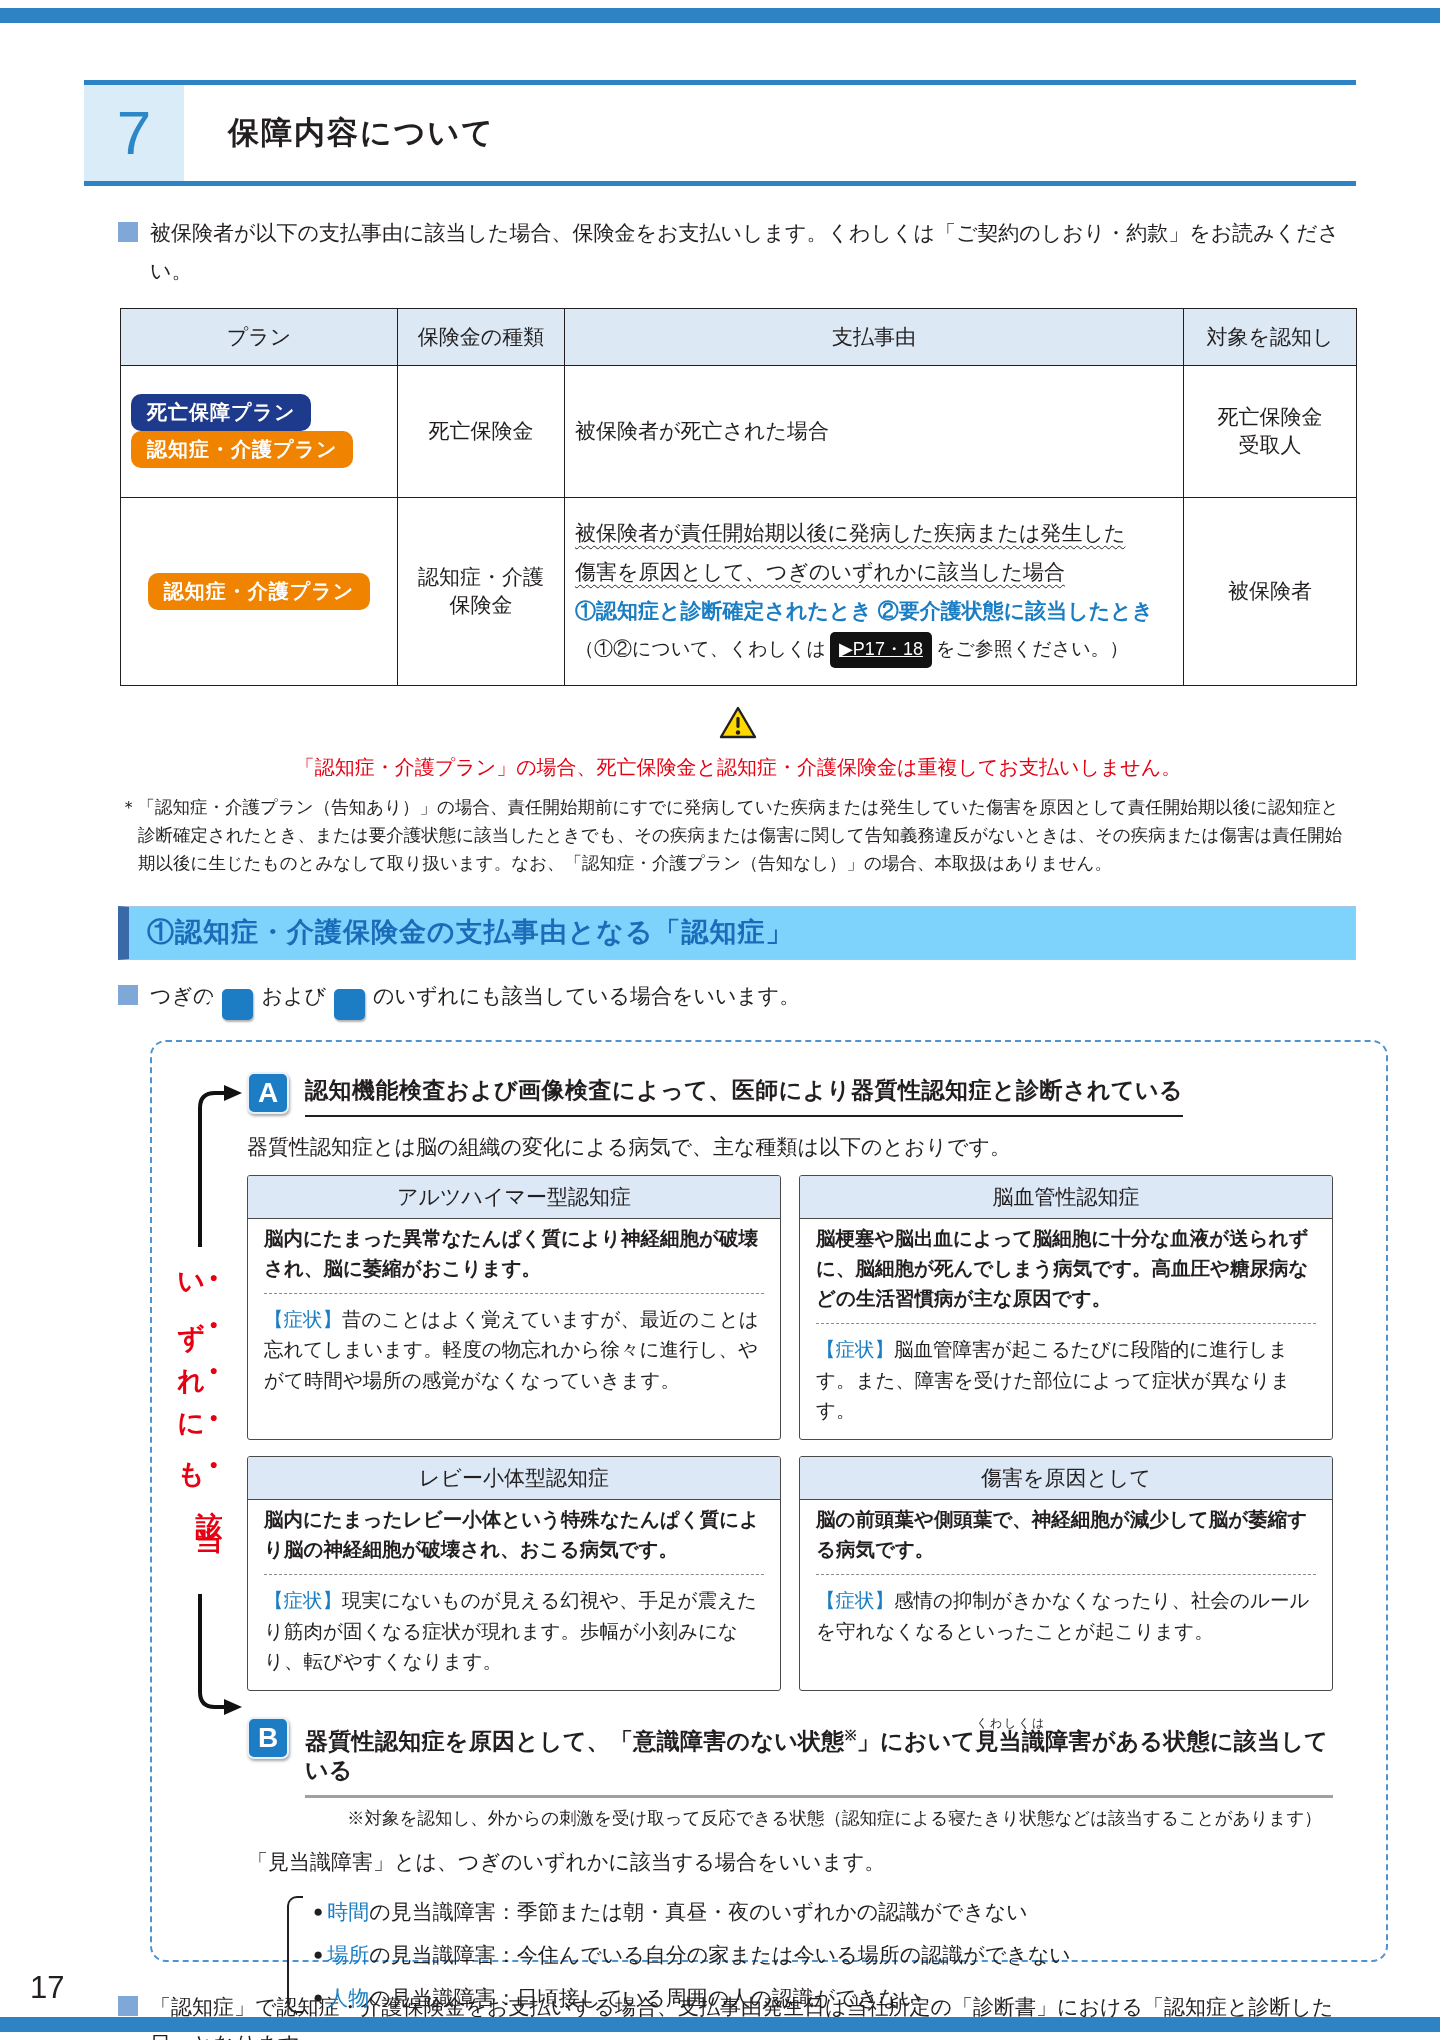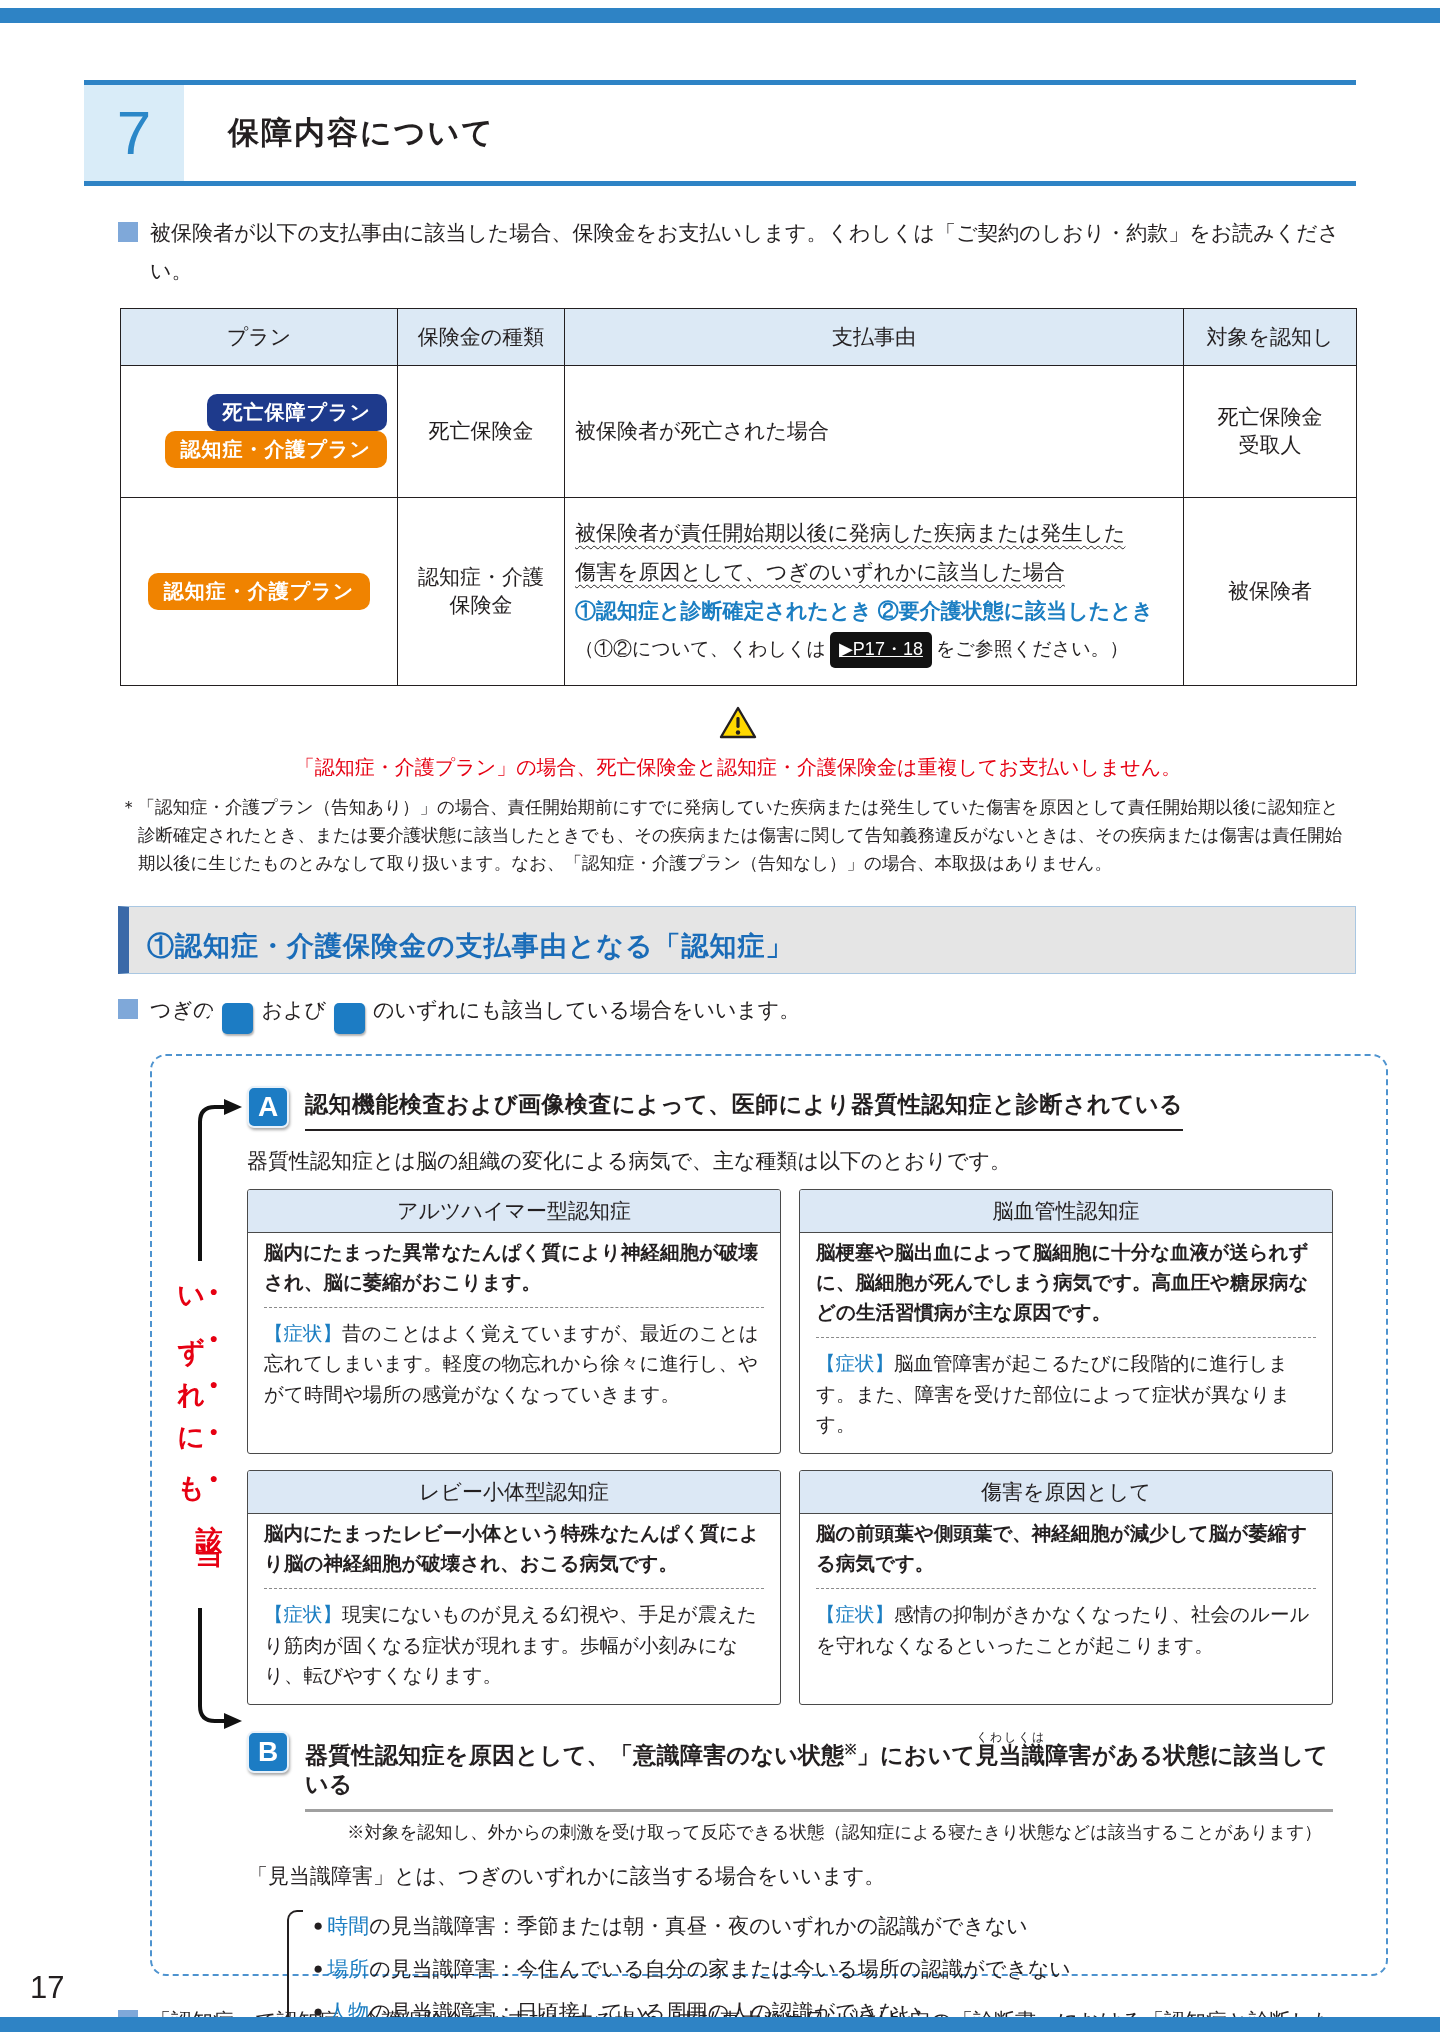--- a/index.html
+++ b/index.html
@@ -26,35 +26,35 @@
   
   table.benefits { border-collapse:collapse; table-layout:fixed; width:1236px; margin:18px 0 0 36px; font-size:21px; }
   table.benefits th, table.benefits td { border:1px solid #231f20; padding:14px 10px; }
   table.benefits thead th { background:#dce9f5; font-weight:normal; height:45px; text-align:center; }
   .col-plan  { width:277px; } .col-type { width:167px; } .col-event { width:619px; } .col-recv { width:173px; }
   td.c { text-align:center; vertical-align:middle; }
   tr.row1 { height:132px; } tr.row2 { height:188px; }
   .badge-plan { display:inline-block; color:#fff; font-weight:bold; font-size:20px; border-radius:10px; padding:5px 16px; letter-spacing:1px; }
   .badge-navy { background:#1e3a8c; }
   .badge-orange { background:#f08300; }
-  .plan-stack { display:flex; flex-direction:column; align-items:flex-end; }
+  .plan-stack { display:flex; flex-direction:column; align-items:flex-start; }
   .event-cell { vertical-align:middle; line-height:1.85; padding:10px 16px; }
   .wavy { text-decoration-line:underline; text-decoration-style:wavy; text-decoration-color:#231f20; text-decoration-thickness:1px; text-underline-offset:5px; }
   .blue-strong { color:#1b7ec2; font-weight:bold; }
   .ref-line { font-size:19px; }
   .ref-badge { display:inline-block; background:#121212; color:#fff; border-radius:5px; padding:1px 9px 2px; font-size:18px; margin:0 4px;text-decoration:underline; }
 
   
   .warning { display:flex; align-items:center; gap:14px; margin:20px 0 0 36px;flex-direction:column; }
   .warn-icon { flex:none; width:38px; height:34px; }
   .warning-text { color:#e60012; font-size:20px; }
   .note { margin:12px 0 0 36px; font-size:17.5px; line-height:1.62; padding-left:18px; text-indent:-18px; }
 
   
-  .sec1 { margin:28px 0 0 34px; background:#e5e5e5; border:1px solid #a9c7e2; border-left:11px solid #3a69a8; color:#1a6cb8; font-size:27px; font-weight:bold; padding:21px 18px 9px; letter-spacing:1px; }
+  .sec1 { margin:28px 0 0 34px; background:#7dd3fc; border:1px solid #a9c7e2; border-left:11px solid #3a69a8; color:#1a6cb8; font-size:27px; font-weight:bold; padding:7px 18px 9px; letter-spacing:1px; }
 
   .ab-line { margin:22px 0 0 34px; font-size:21px; }
   .badge-ab { display:inline-flex; align-items:center; justify-content:center; width:31px; height:31px; background:#1c7cc4; color:#fff; font-weight:bold; font-size:20px; border-radius:5px; box-shadow:1px 2px 2px rgba(0,0,0,.3); vertical-align:-8px; margin:0 8px; }
 
   
   .dashed-box { position:relative; margin:20px -32px 0 66px; border:2px dashed #4e93cf; border-radius:16px; height:922px; padding:30px 53px 0 95px; }
 
   .rail { position:absolute; left:0; top:0; width:95px; height:100%; }
   .rail svg { position:absolute; inset:0; }
   .rail-text { position:absolute; top:213px; left:8px; width:62px; display:flex; justify-content:center;

